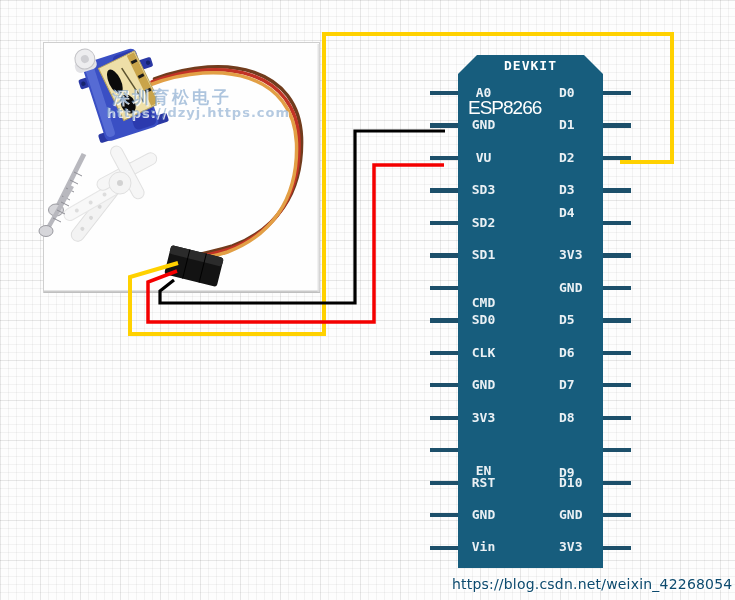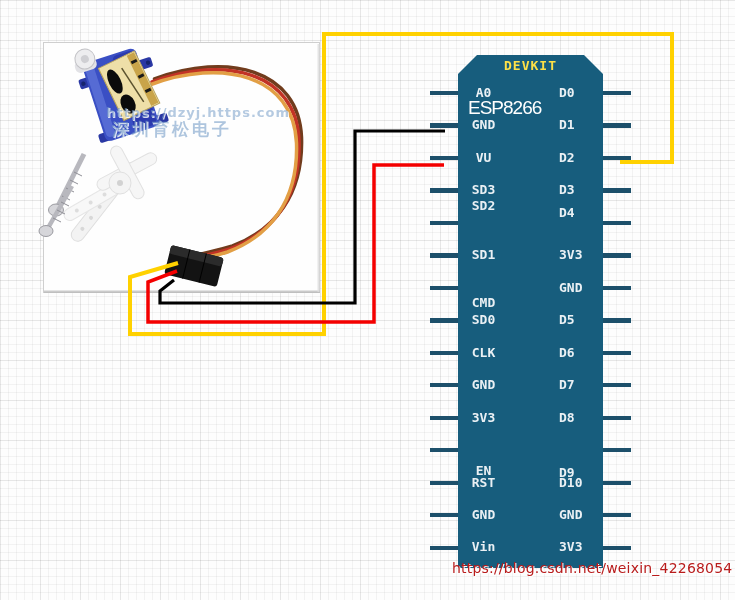--- a/index.html
+++ b/index.html
@@ -16,21 +16,21 @@
   }
   .stage{position:absolute;inset:0;}
   
   .board{
     position:absolute;left:458px;top:55px;width:145px;height:513px;
     background:#175d7d;z-index:2;
     clip-path:polygon(0 19px,19px 0,126px 0,145px 19px,145px 513px,0 513px);
   }
   .board-title{
     position:absolute;top:3px;left:0;width:100%;text-align:center;
-    font:bold 13px "DejaVu Sans Mono",monospace;color:#fde047;letter-spacing:1px;
+    font:bold 13px "DejaVu Sans Mono",monospace;color:#ffffff;letter-spacing:1px;
   }
   .chip-label{
     position:absolute;top:42px;left:10px;width:100%;text-align:left;
     font:19px "Liberation Sans",sans-serif;letter-spacing:-1px;color:#ffffff;
   }
   .pin{
     position:absolute;height:17px;line-height:17px;
     font:bold 13px "DejaVu Sans Mono",monospace;color:#eaf0f4;
   }
   .pl{left:12px;width:27px;text-align:center;}
@@ -44,48 +44,47 @@
   .stubs-left{left:430px;}
   .stubs-right{left:603px;}
   
   .overlay{position:absolute;left:0;top:0;z-index:3;pointer-events:none;}
   
   .wm1{
     position:absolute;left:112px;top:86px;z-index:4;
     font:bold 17px "DejaVu Sans",sans-serif;letter-spacing:3px;
     color:rgba(120,158,200,0.60);text-shadow:1px 1px 0 rgba(255,255,255,0.85);
     white-space:nowrap;
-    margin-top:32px;
   }
   .wm2{
     position:absolute;left:106px;top:105px;z-index:4;
     font:bold 13px "DejaVu Sans",sans-serif;letter-spacing:1px;
     color:rgba(120,158,200,0.55);text-shadow:1px 1px 0 rgba(255,255,255,0.8);
     white-space:nowrap;
   }
   .csdn{
-    position:absolute;left:452px;top:560px;z-index:4;
+    position:absolute;left:452px;top:576px;z-index:4;
     font:14px "DejaVu Sans",sans-serif;letter-spacing:0.2px;
-    color:#b91c1c;text-shadow:1px 1px 0 #ffffff;white-space:nowrap;
+    color:#0c4a6e;text-shadow:1px 1px 0 #ffffff;white-space:nowrap;
   }
 </style>
 </head>
 <body>
 
 <div class="stage">
 
   <div class="board">
     <div class="board-title">DEVKIT</div>
     <div class="chip-label">ESP8266</div>
 
     <div class="pin pl" style="top:30px">A0</div>
     <div class="pin pl" style="top:62px">GND</div>
     <div class="pin pl" style="top:95px">VU</div>
     <div class="pin pl" style="top:127px">SD3</div>
-    <div class="pin pl" style="top:143px">SD2</div>
+    <div class="pin pl" style="top:160px">SD2</div>
     <div class="pin pl" style="top:192px">SD1</div>
     <div class="pin pl" style="top:240px">CMD</div>
     <div class="pin pl" style="top:257px">SD0</div>
     <div class="pin pl" style="top:290px">CLK</div>
     <div class="pin pl" style="top:322px">GND</div>
     <div class="pin pl" style="top:355px">3V3</div>
     <div class="pin pl" style="top:408px">EN</div>
     <div class="pin pl" style="top:420px">RST</div>
     <div class="pin pl" style="top:452px">GND</div>
     <div class="pin pl" style="top:484px">Vin</div>

